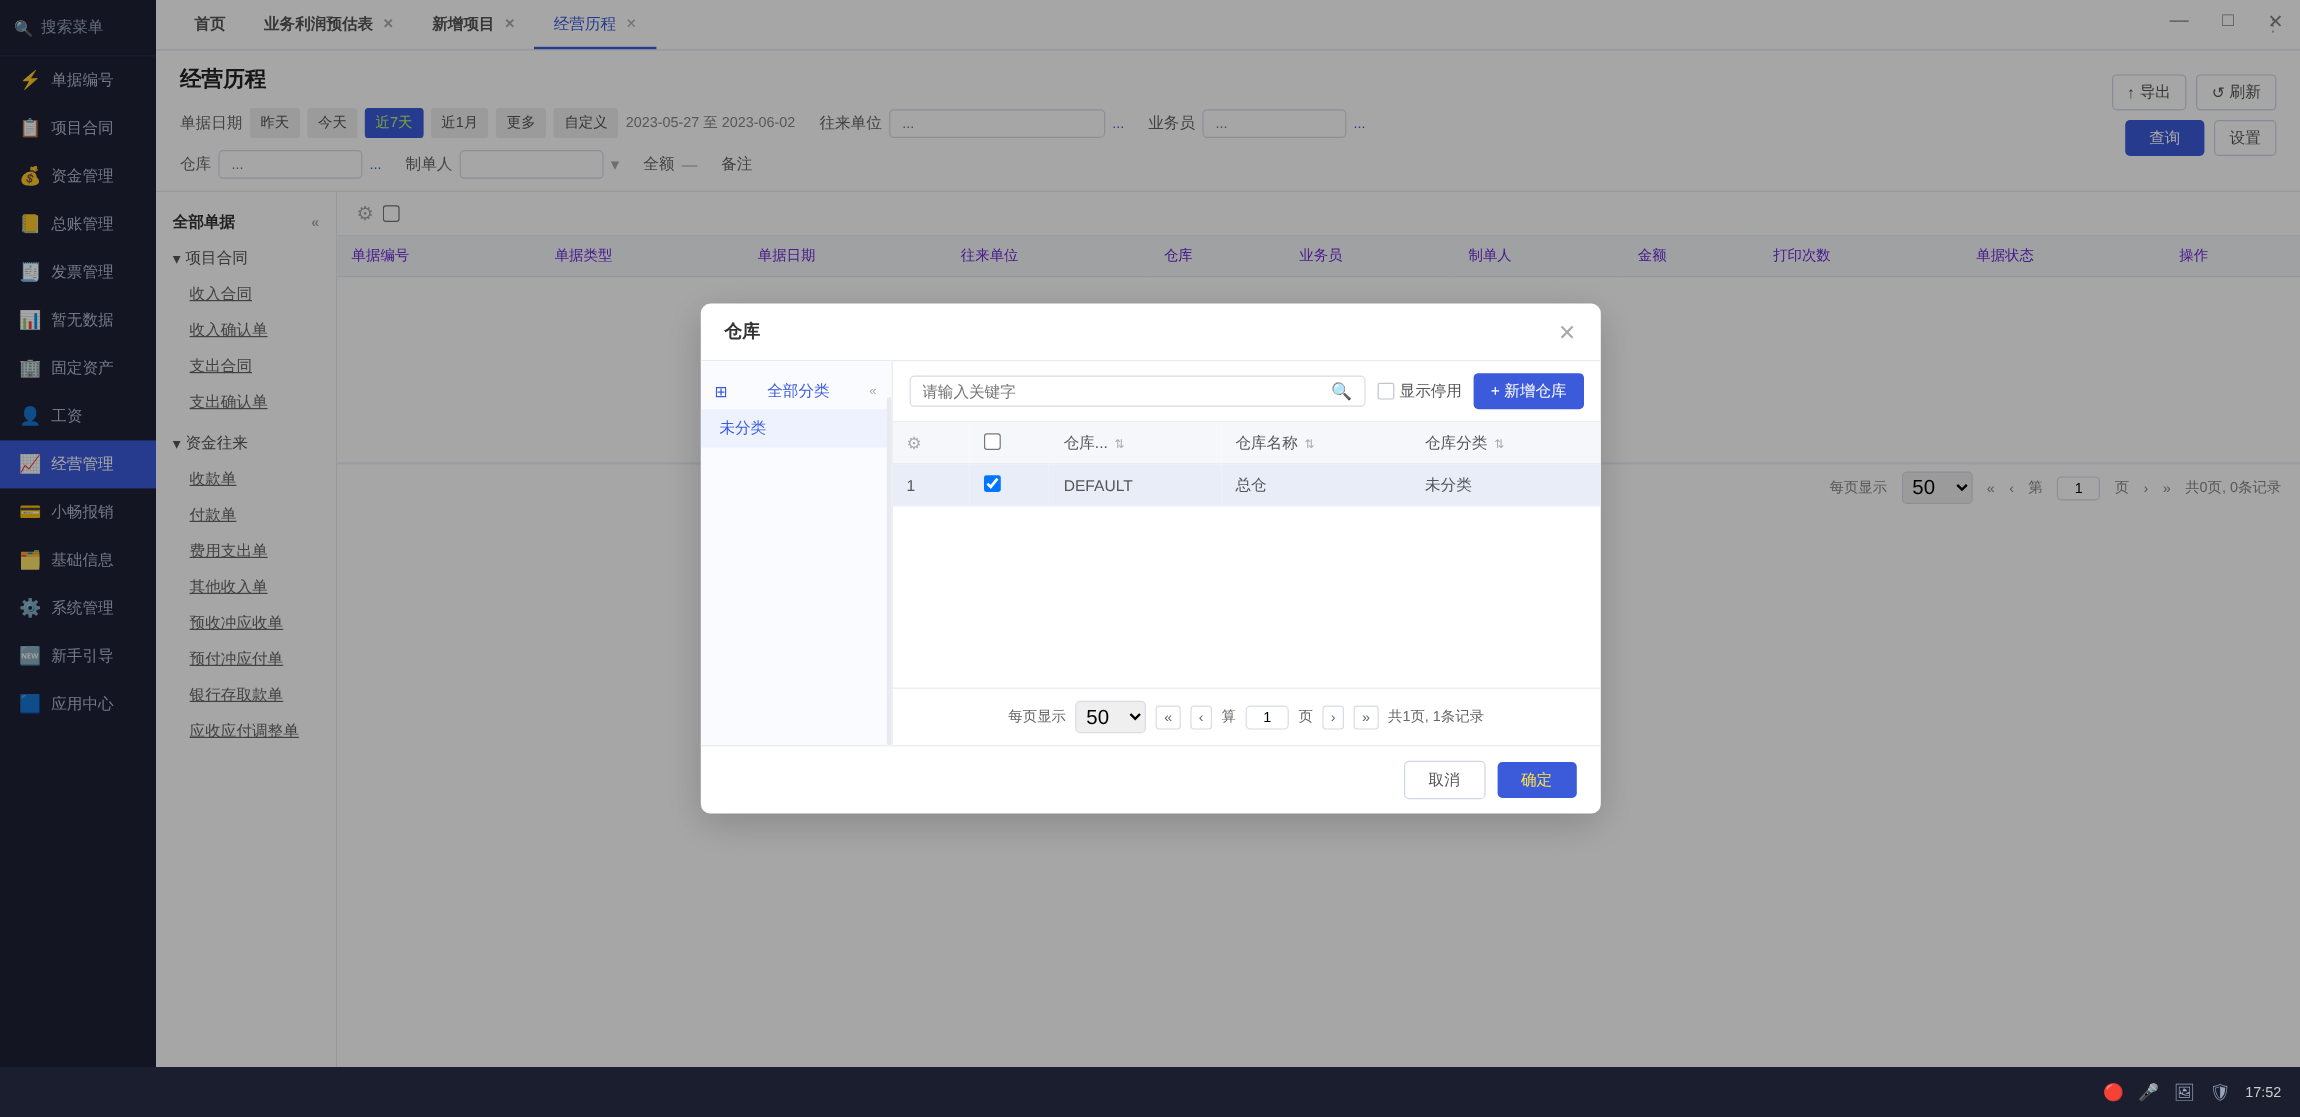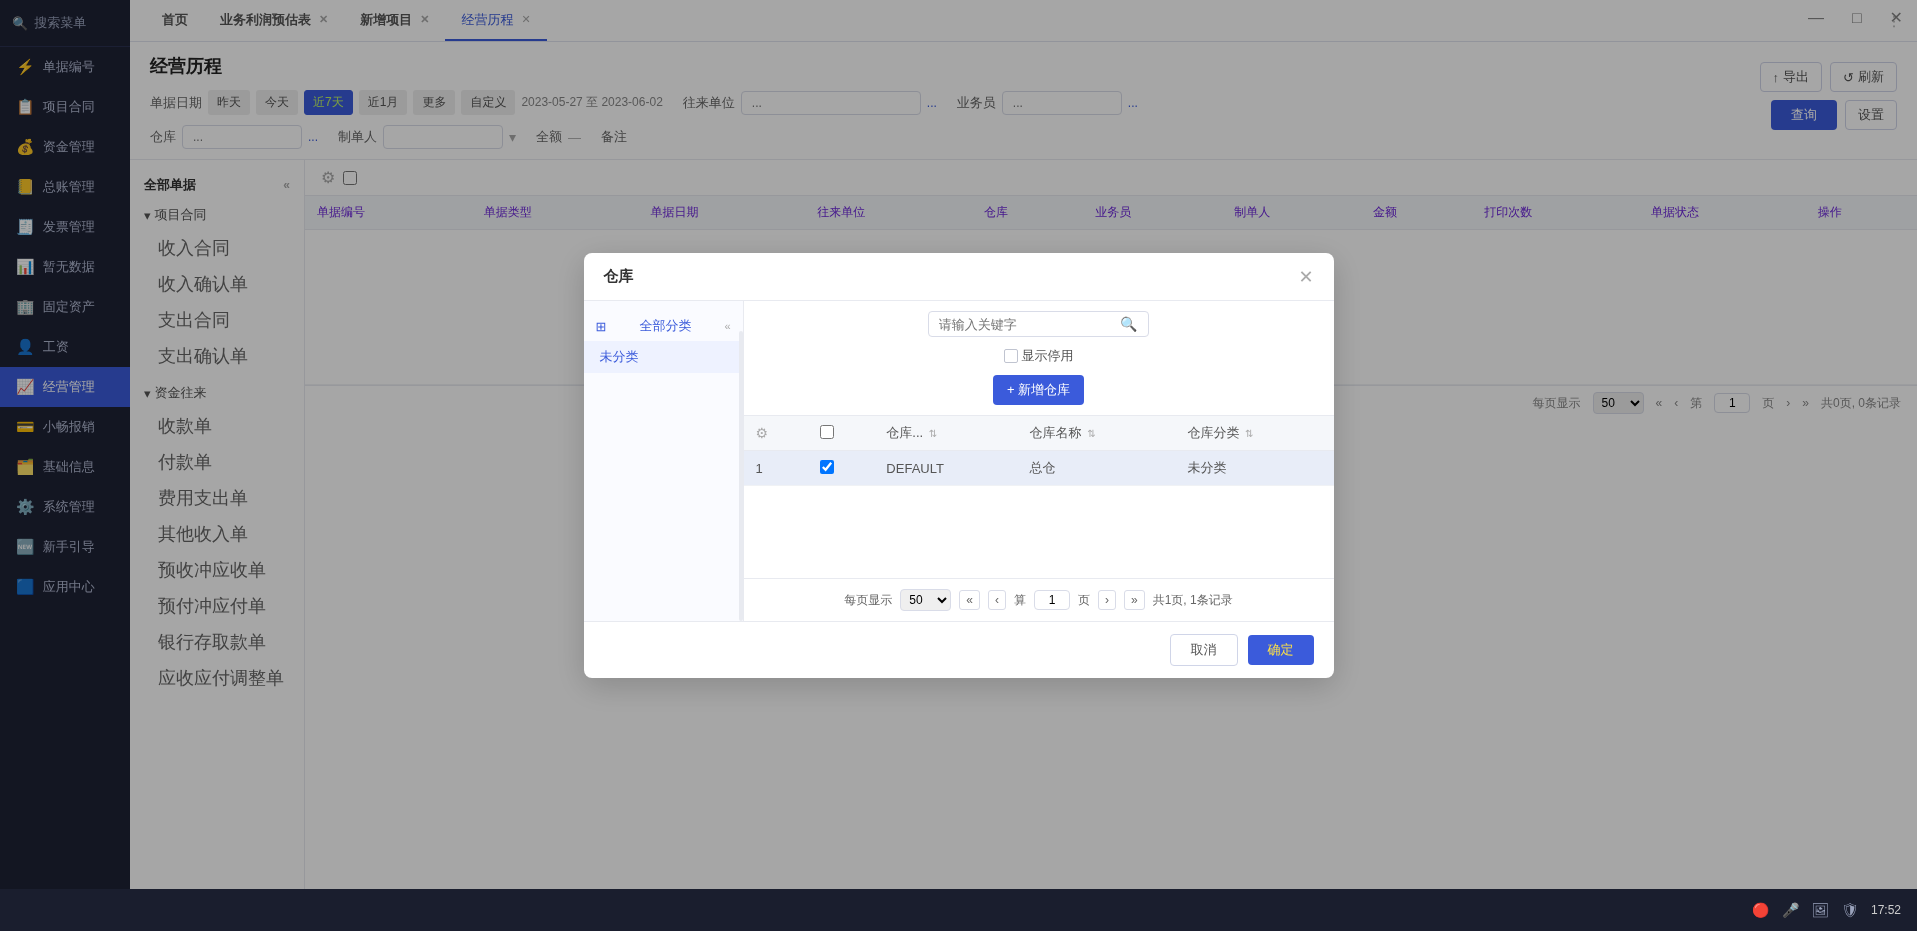--- a/index.html
+++ b/index.html
@@ -81,54 +81,54 @@
       border: 1px solid #d0d5e8; background: #fff; color: #555;
     }
 
     
     .content-area {
       display: flex; flex: 1; overflow: hidden;
     }
 
     
     .left-nav {
-      width: 175px; background: #fff; border-right: 1px solid #e8eaf0;
+      width: 151px; background: #fff; border-right: 1px solid #e8eaf0;
       padding: 10px 0; overflow-y: auto; flex-shrink: 0;
     }
     .left-nav-header {
       display: flex; align-items: center; justify-content: space-between;
       padding: 6px 14px; font-size: 13px; font-weight: 600; color: #333; cursor: pointer;
     }
     .left-nav-toggle { color: #aaa; font-size: 12px; }
     .left-nav-section { margin-bottom: 4px; }
     .left-nav-section-title {
       display: flex; align-items: center; gap: 4px;
       padding: 6px 14px; font-size: 13px; color: #555; cursor: pointer;
     }
     .left-nav-item {
-      padding: 6px 14px 6px 28px; font-size: 18px; color: #666; cursor: pointer;
+      padding: 6px 14px 6px 28px; font-size: 13px; color: #666; cursor: pointer; text-decoration: underline;
     }
 
     
     .table-area {
       flex: 1; background: #fff; overflow: auto; padding: 0;
     }
     .table-toolbar {
       display: flex; align-items: center; padding: 8px 16px; border-bottom: 1px solid #e8eaf0; gap: 8px;
     }
     .table-wrapper { overflow: auto; }
     table { width: 100%; border-collapse: collapse; font-size: 12px; }
     th {
       background: #f5f7fa; padding: 8px 12px; text-align: left;
       border-bottom: 1px solid #e8eaf0; color: #6d28d9; font-weight: 500;
       white-space: nowrap;
     }
     td { padding: 8px 12px; border-bottom: 1px solid #f0f2f5; color: #555; white-space: nowrap; }
     .per-page-select {
-      border: 1px solid #d9dce8; border-radius: 4px; padding: 2px 4px; font-size: 12px;
+      border: 1px solid #d9dce8; border-radius: 4px; padding: 2px 4px; font-size: 17px;
     }
     .page-input {
       border: 1px solid #d9dce8; border-radius: 4px; padding: 2px 6px; font-size: 12px; width: 36px; text-align: center;
     }
     .page-nav-btn {
       background: none; border: 1px solid #d9dce8; border-radius: 3px;
       padding: 2px 6px; cursor: pointer; font-size: 12px; color: #666;
     }
     .status-bar {
       background: #fff; border-top: 1px solid #e8eaf0;
@@ -170,21 +170,21 @@
       padding: 7px 16px; font-size: 13px; color: #555; cursor: pointer;
     }
     .category-item.active { background: #eef2ff; color: #3b5bdb; }
     .dialog-cat-scrollbar {
       position: absolute; right: 0; top: 30px; bottom: 0; width: 4px; background: #e8eaf0; border-radius: 2px;
     }
 
     
     .dialog-content { flex: 1; display: flex; flex-direction: column; overflow: hidden; }
     .dialog-toolbar {
-      display: flex; align-items: center; padding: 10px 14px; gap: 10px; border-bottom: 1px solid #e8eaf0; flex-direction: column;
+      display: flex; align-items: center; padding: 10px 14px; gap: 10px; border-bottom: 1px solid #e8eaf0;
     }
     .dialog-search {
       flex: 1; display: flex; align-items: center; border: 1px solid #d9dce8; border-radius: 4px;
       padding: 4px 10px; gap: 6px; background: #fff;
     }
     .dialog-search-input {
       border: none; outline: none; font-size: 13px; color: #333; flex: 1; background: transparent;
     }
     .dialog-search-icon { color: #aaa; font-size: 14px; }
     .show-disabled-wrap { display: flex; align-items: center; gap: 4px; font-size: 13px; color: #555; }

